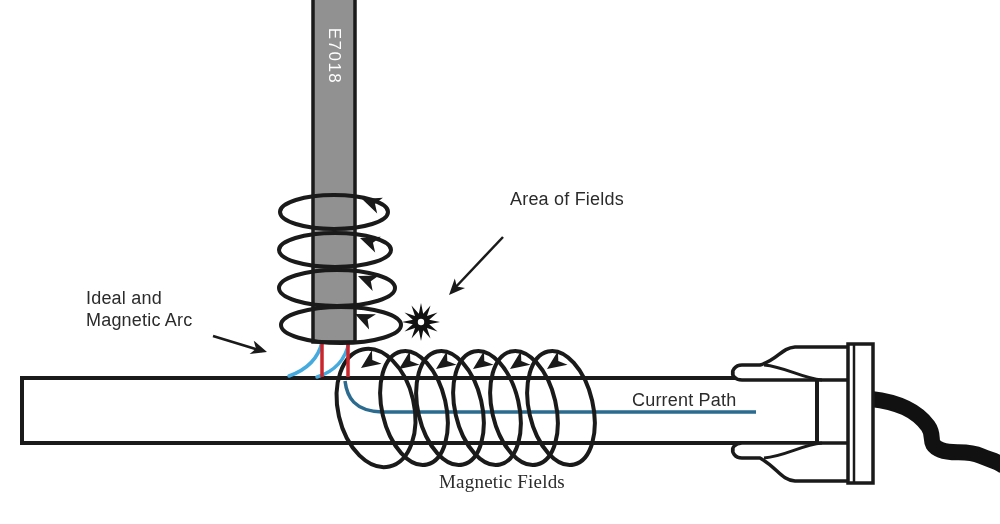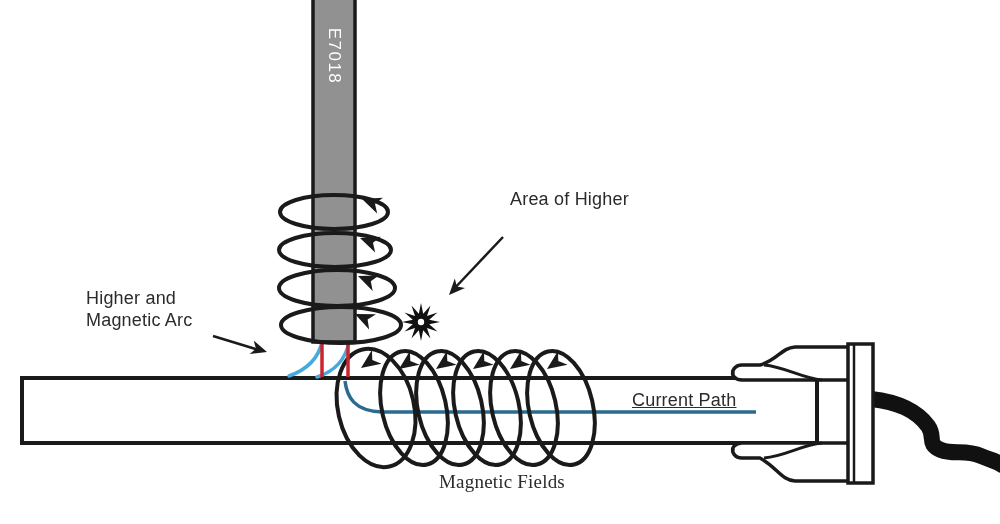--- a/index.html
+++ b/index.html
@@ -8,21 +8,21 @@
     font-family:"Liberation Sans", sans-serif;overflow:hidden;
   }
   #diagram-svg{position:absolute;left:0;top:0;}
   .label{
     position:absolute;color:#2b2b2b;font-size:18px;line-height:22px;
     white-space:nowrap;letter-spacing:0.2px;
   }
   .label div{white-space:nowrap;}
   #area-label{left:510px;top:188px;}
   #arc-label{left:86px;top:287px;}
-  #current-path-label{left:632px;top:389px;font-size:18px;text-decoration:underline;}
+  #current-path-label{left:632px;top:389px;font-size:18px;}
   #magnetic-fields-label{left:439px;top:471px;font-size:19px;font-family:Liberation Serif, serif;}
   #electrode-label{
     position:absolute;left:291px;top:47px;width:86px;height:18px;
     text-align:center;color:#ffffff;font-size:17px;letter-spacing:1.5px;
     transform:rotate(90deg);line-height:18px;
   }
 </style>
 </head>
 <body>
 
@@ -101,24 +101,24 @@
       <path d="M 764,365 C 786,367 801,378 822,380" fill="none" stroke="#1a1a1a" stroke-width="3"></path>
       <path d="M 764,458 C 786,456 801,445 822,443" fill="none" stroke="#1a1a1a" stroke-width="3"></path>
       <rect x="848" y="344" width="25" height="139" fill="#ffffff" stroke="#1a1a1a" stroke-width="3.5"></rect>
       <line x1="854" y1="344" x2="854" y2="483" stroke="#1a1a1a" stroke-width="2.5"></line>
     </g>
   </svg>
 
   <div id="electrode-label">E7018</div>
 
   <div id="area-label" class="label">
-    <div>Area of Higher</div>
+    <div>Area of Fields</div>
   </div>
 
   <div id="arc-label" class="label">
-    <div>Higher and</div>
+    <div>Ideal and</div>
     <div>Magnetic Arc</div>
   </div>
 
   <div id="current-path-label" class="label">Current Path</div>
 
   <div id="magnetic-fields-label" class="label">Magnetic Fields</div>
 </div>
 
 </body></html>

